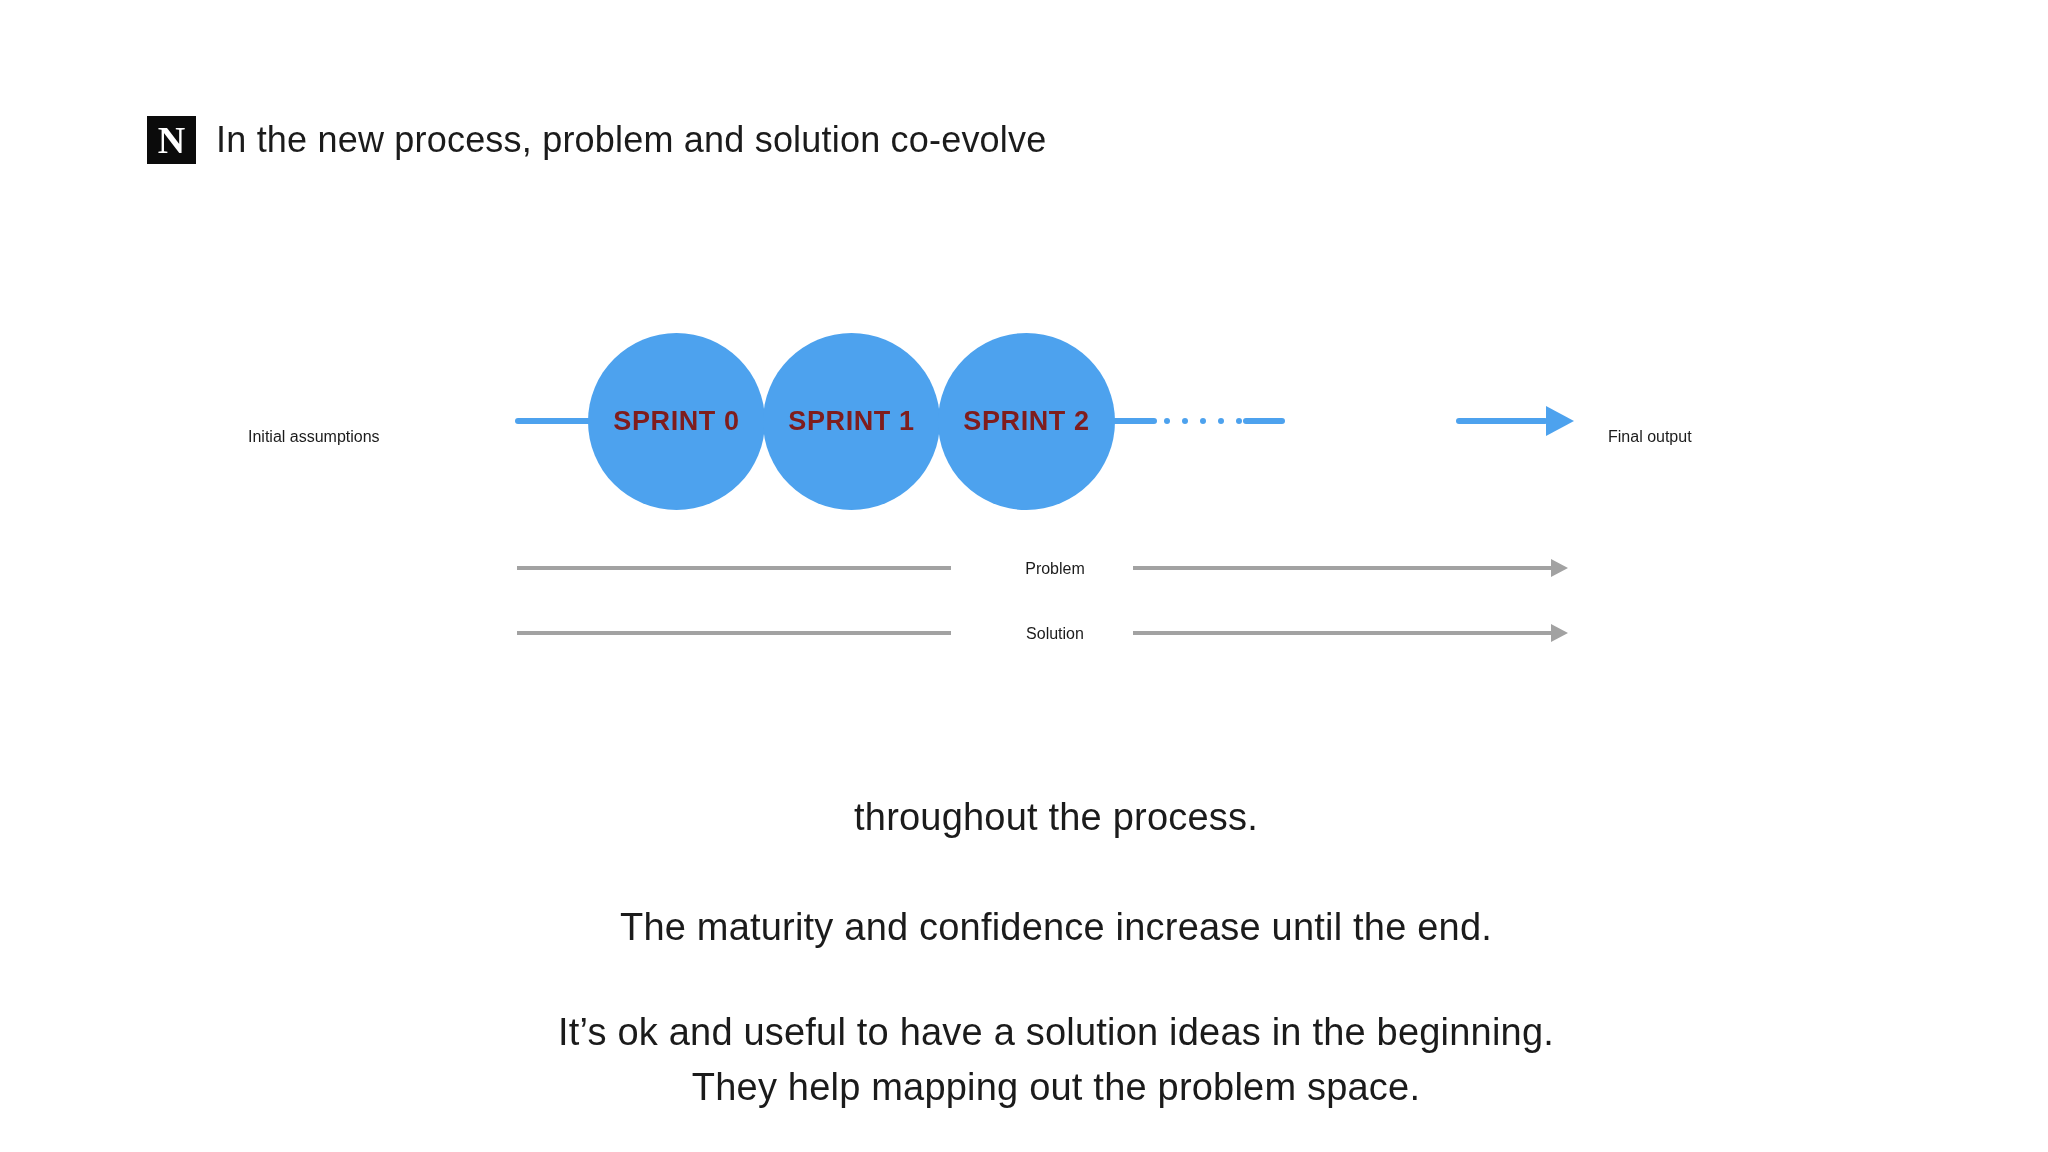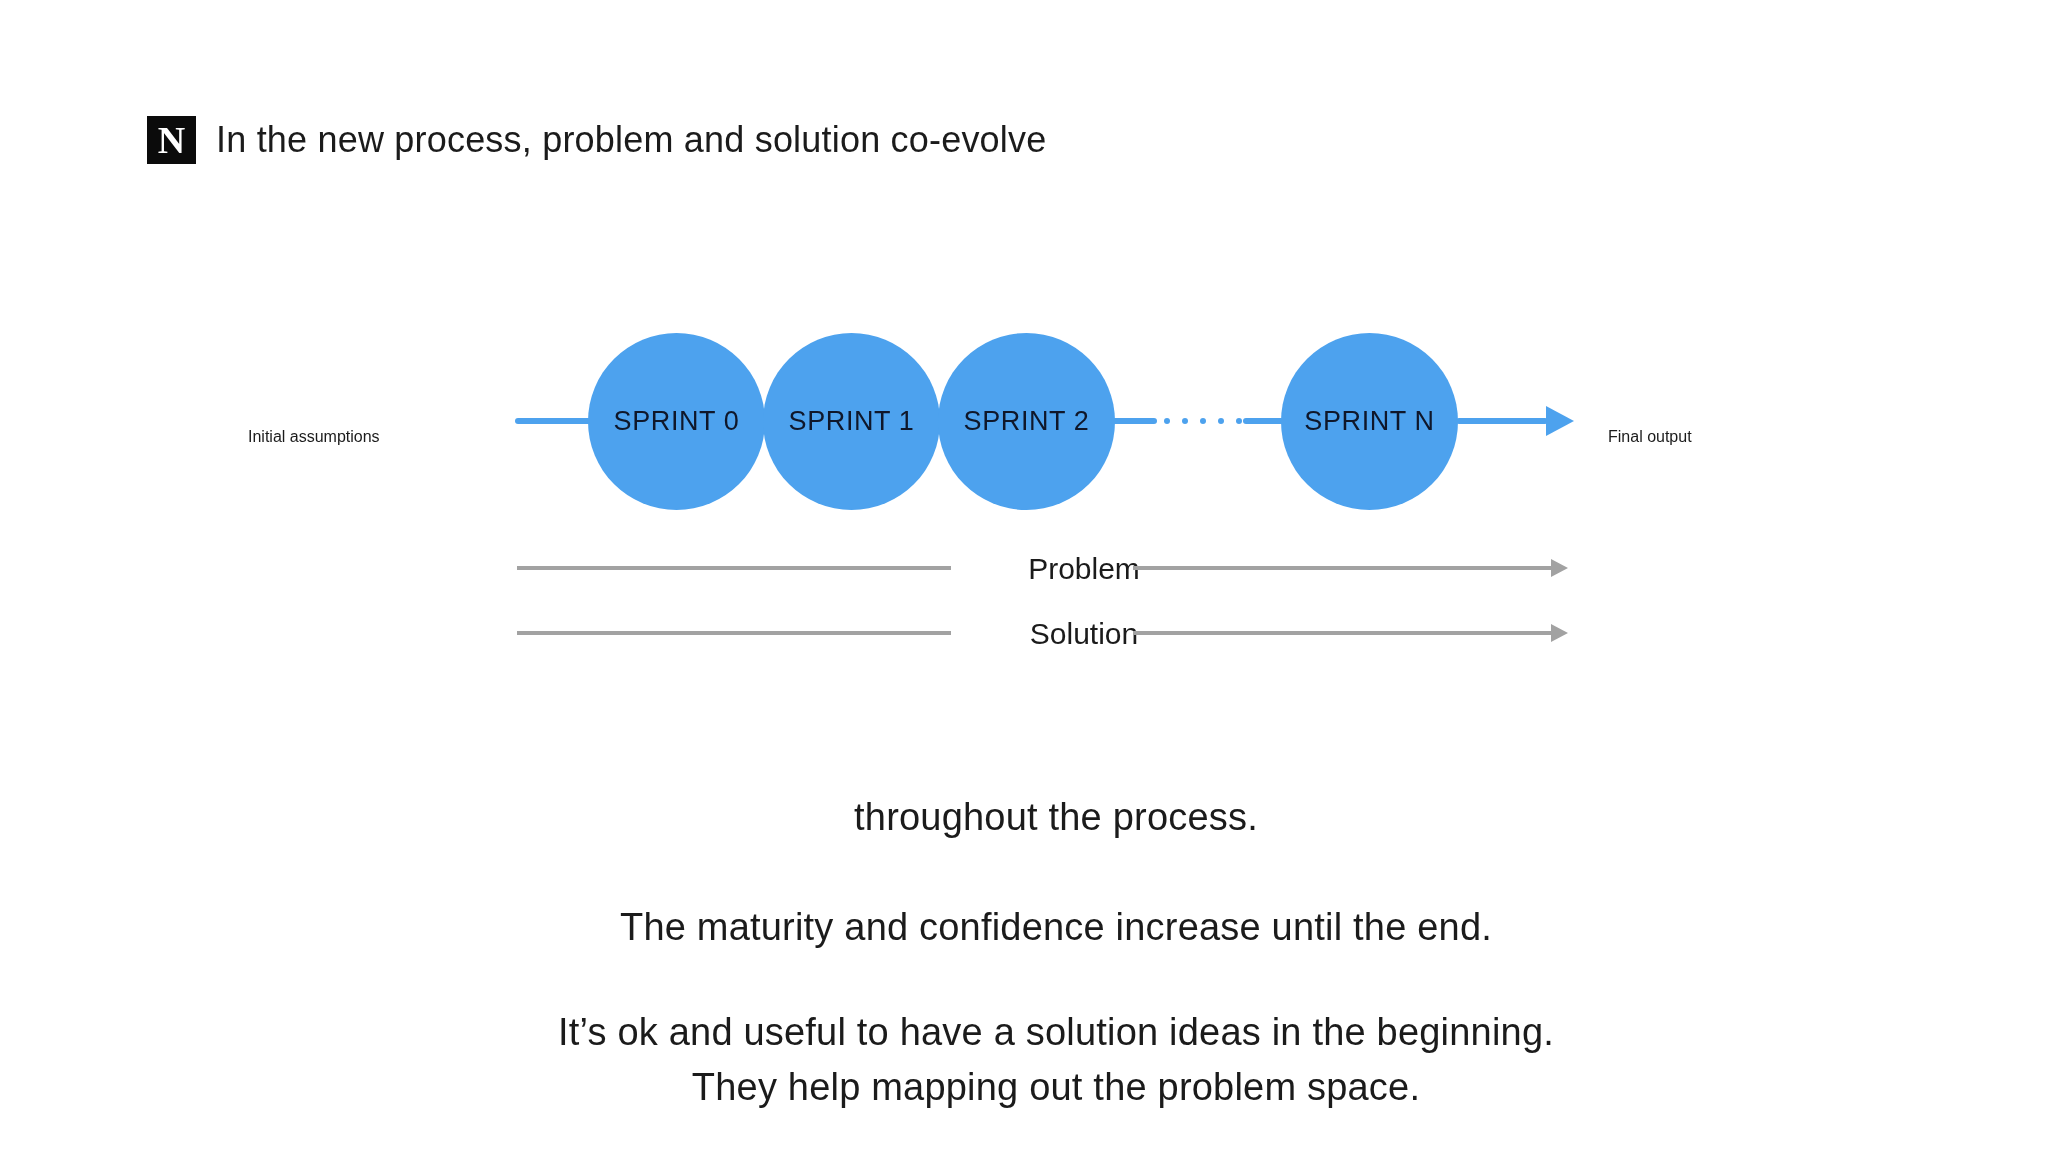--- a/index.html
+++ b/index.html
@@ -36,45 +36,45 @@
     position:absolute; left:1546px; top:406px; width:0; height:0;
     border-left:28px solid #4da2ee;
     border-top:15px solid transparent; border-bottom:15px solid transparent;
   }
 
   .dots { position:absolute; left:1164px; top:418px; height:6px; display:flex; gap:12px; }
   .dots i { width:6px; height:6px; border-radius:50%; background:#4da2ee; display:block; }
 
   .sprint {
     position:absolute; top:333px; width:177px; height:177px; border-radius:50%;
-    background:#4da2ee; color:#0f172a;
+    background:#4da2ee; color:#7f1d1d;
     display:flex; align-items:center; justify-content:center;
-    font-size:27px; font-weight:400; letter-spacing:0.6px; white-space:nowrap;
+    font-size:27px; font-weight:700; letter-spacing:0.6px; white-space:nowrap;
   }
   .sprint.s0 { left:588px; }
   .sprint.s1 { left:763px; }
   .sprint.s2 { left:938px; }
   .sprint.sn { left:1281px; }
 
   
   .track-line { position:absolute; height:4px; background:#a2a2a2; }
   .tl-p-left  { left:517px;  top:566px; width:434px; }
   .tl-p-right { left:1133px; top:566px; width:420px; }
   .tl-s-left  { left:517px;  top:631px; width:434px; }
   .tl-s-right { left:1133px; top:631px; width:420px; }
   .arrowhead-gray {
     position:absolute; width:0; height:0;
     border-left:17px solid #a2a2a2;
     border-top:9px solid transparent; border-bottom:9px solid transparent;
   }
   .ah-p { left:1551px; top:559px; }
   .ah-s { left:1551px; top:624px; }
   .track-label {
-    position:absolute; left:1084px; transform:translate(-50%,-50%);
-    font-size:30px; white-space:nowrap;
+    position:absolute; left:1055px; transform:translate(-50%,-50%);
+    font-size:16px; white-space:nowrap;
   }
   .lbl-p { top:569px; }
   .lbl-s { top:634px; }
 
   
   .para {
     position:absolute; left:64px; right:0; text-align:center;
     font-size:38px; line-height:55px; letter-spacing:0.2px;
   }
   .para.p1 { top:735px; }
@@ -100,21 +100,20 @@
   <div class="connector conn-dash1"></div>
   <div class="dots">
       <i></i>
       <i></i>
       <i></i>
       <i></i>
       <i></i>
     </div>
   <div class="connector conn-dash2"></div>
 
-  <div class="sprint sn">SPRINT N</div>
 
   <div class="connector conn-end"></div>
   <div class="arrowhead-blue"></div>
 
   <div class="flow-label end">Final output</div>
 
   <div class="track-line tl-p-left"></div>
   <div class="track-label lbl-p">Problem</div>
   <div class="track-line tl-p-right"></div>
   <div class="arrowhead-gray ah-p"></div>

